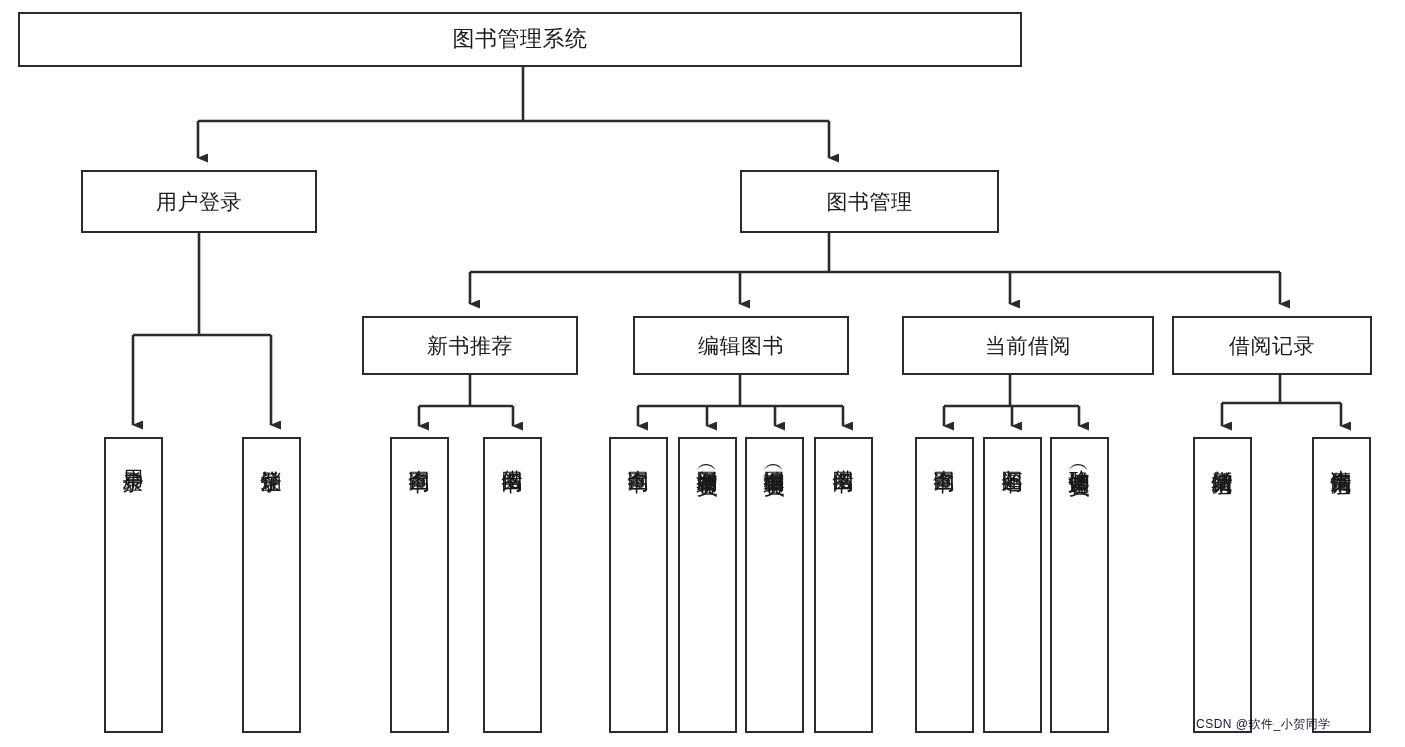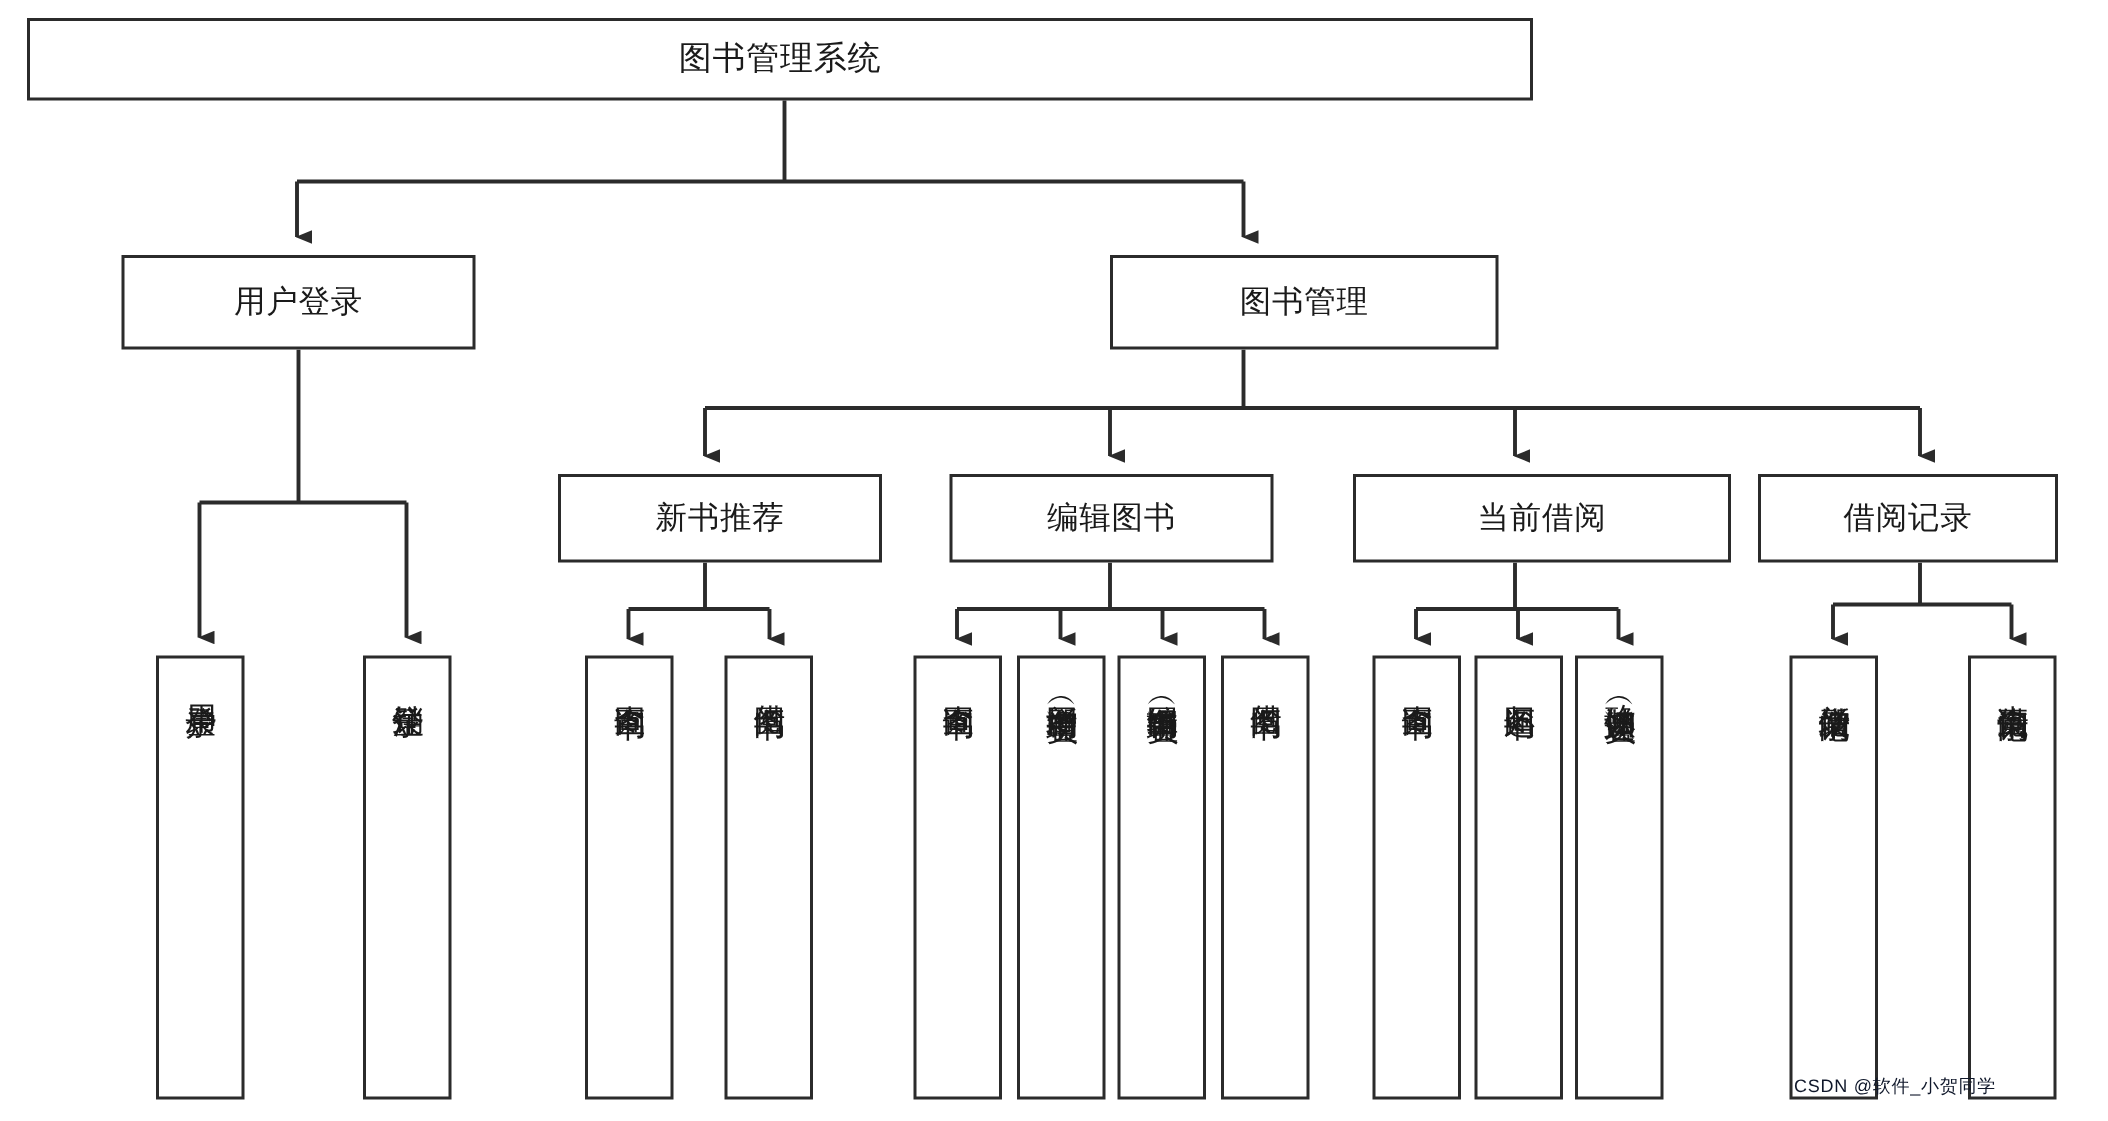--- a/index.html
+++ b/index.html
@@ -127,21 +127,21 @@
   </div>
 
   <div class="node horizontal" style="left:81px; top:170px; width:236px; height:63px;">
     <span class="node-label">用户登录</span>
   </div>
 
   <div class="node horizontal" style="left:711px; top:170px; width:259px; height:63px;margin-left:29px;">
     <span class="node-label">图书管理</span>
   </div>
 
-  <div class="node horizontal" style="left:362px; top:316px; width:216px; height:59px;margin-left:10px;">
+  <div class="node horizontal" style="left:362px; top:316px; width:216px; height:59px;">
     <span class="node-label">新书推荐</span>
   </div>
 
   <div class="node horizontal" style="left:633px; top:316px; width:216px; height:59px;">
     <span class="node-label">编辑图书</span>
   </div>
 
   <div class="node horizontal" style="left:902px; top:316px; width:252px; height:59px;">
     <span class="node-label">当前借阅</span>
   </div>

